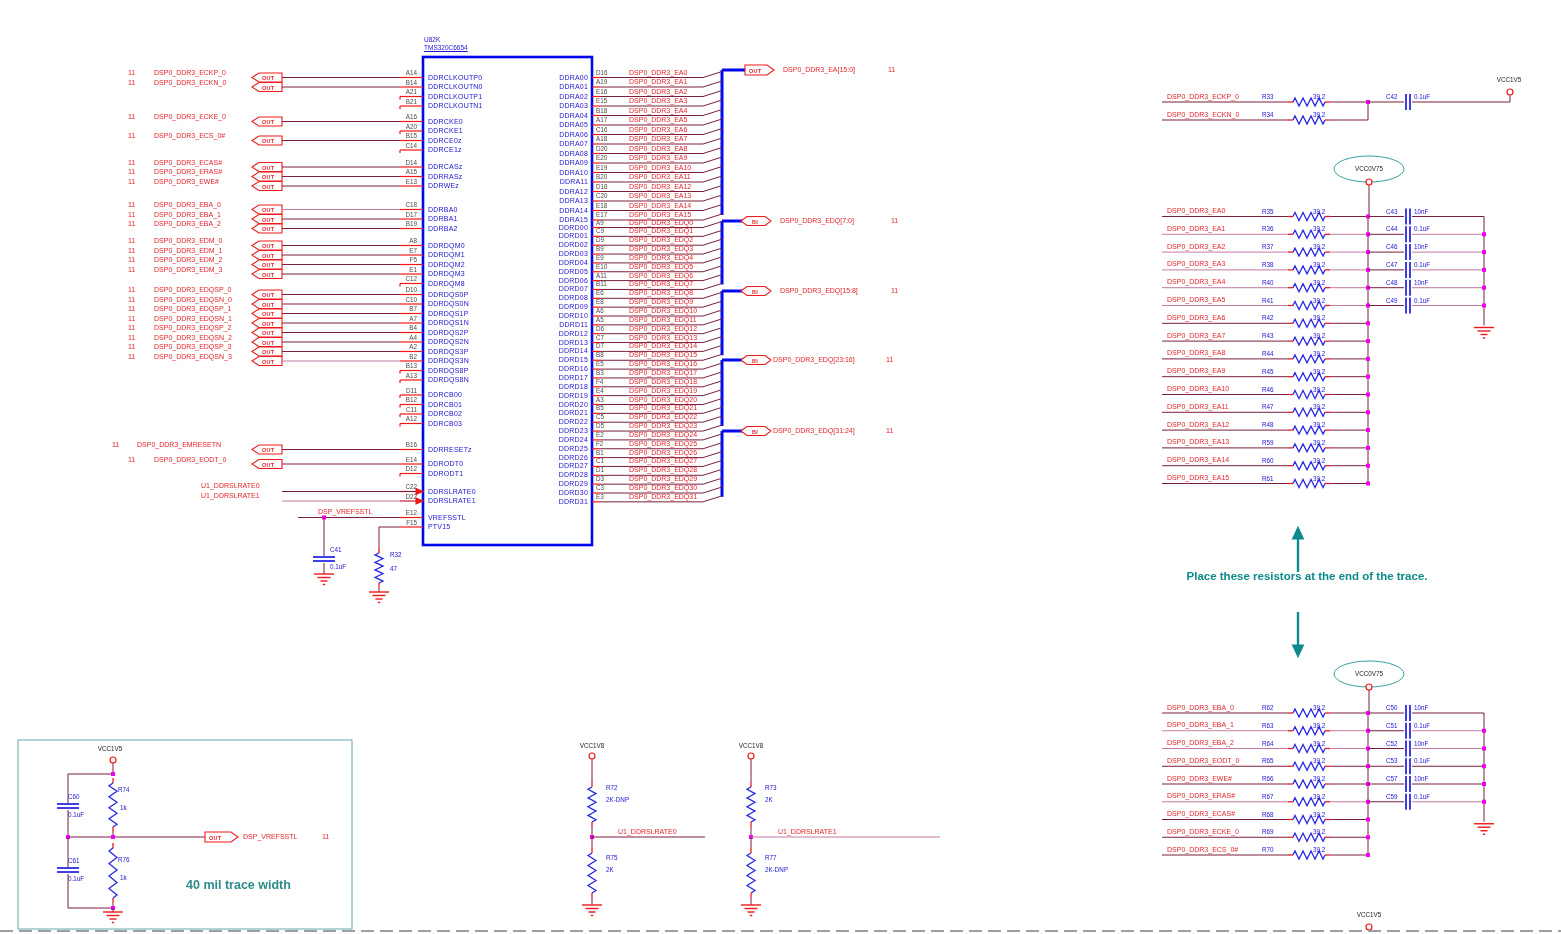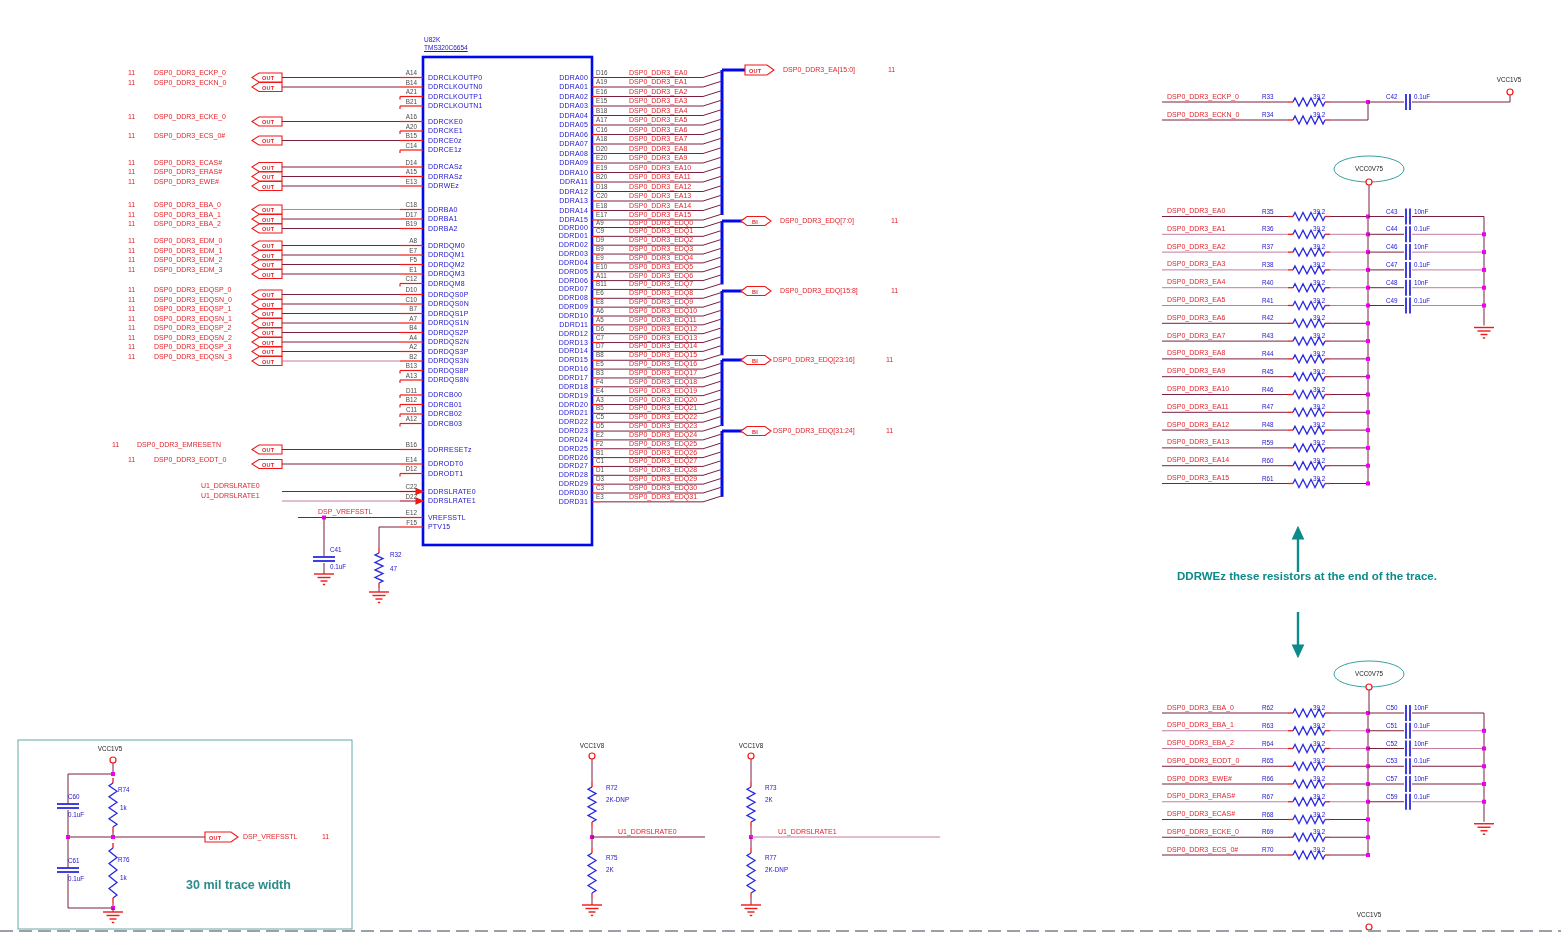--- a/index.html
+++ b/index.html
@@ -1094,34 +1094,34 @@
     <div class="lb rv" style="left: 1414px; top: 792.75px;">0.1uF</div>
     <div class="lb red" style="left: 1167px; top: 810px;">DSP0_DDR3_ECAS#</div>
     <div class="lb rv" style="left: 1262px; top: 810.5px;">R68</div>
     <div class="lb rv" style="left: 1313px; top: 810.5px;">39.2</div>
     <div class="lb red" style="left: 1167px; top: 827.75px;">DSP0_DDR3_ECKE_0</div>
     <div class="lb rv" style="left: 1262px; top: 828.25px;">R69</div>
     <div class="lb rv" style="left: 1313px; top: 828.25px;">39.2</div>
     <div class="lb red" style="left: 1167px; top: 845.5px;">DSP0_DDR3_ECS_0#</div>
     <div class="lb rv" style="left: 1262px; top: 846px;">R70</div>
     <div class="lb rv" style="left: 1313px; top: 846px;">39.2</div>
-    <div class="lb tl" style="left: 1307px; top: 572px; transform: translateX(-50%);">DDRWEz these resistors at the end of the trace.</div>
+    <div class="lb tl" style="left: 1307px; top: 572px; transform: translateX(-50%);">Place these resistors at the end of the trace.</div>
     <div class="lb vc" style="left: 110px; top: 745px; transform: translateX(-50%);">VCC1V5</div>
     <div class="lb rv" style="left: 68px; top: 793px;">C60</div>
     <div class="lb rv" style="left: 68px; top: 811px;">0.1uF</div>
     <div class="lb rv" style="left: 118px; top: 786px;">R74</div>
     <div class="lb rv" style="left: 120px; top: 804px;">1k</div>
     <div class="lb pt" style="left: 209px; top: 833.5px;">OUT</div>
     <div class="lb red" style="left: 243px; top: 833px;">DSP_VREFSSTL</div>
     <div class="lb red" style="left: 322px; top: 833px;">11</div>
     <div class="lb rv" style="left: 68px; top: 857px;">C61</div>
     <div class="lb rv" style="left: 68px; top: 875px;">0.1uF</div>
     <div class="lb rv" style="left: 118px; top: 856px;">R76</div>
     <div class="lb rv" style="left: 120px; top: 874px;">1k</div>
-    <div class="lb bx" style="left: 186px; top: 881px;">30 mil trace width</div>
+    <div class="lb bx" style="left: 186px; top: 881px;">40 mil trace width</div>
     <div class="lb vc" style="left: 592px; top: 742px; transform: translateX(-50%);">VCC1V8</div>
     <div class="lb rv" style="left: 606px; top: 784px;">R72</div>
     <div class="lb rv" style="left: 606px; top: 796px;">2K-DNP</div>
     <div class="lb red" style="left: 618px; top: 827.5px;">U1_DDRSLRATE0</div>
     <div class="lb rv" style="left: 606px; top: 854px;">R75</div>
     <div class="lb rv" style="left: 606px; top: 866px;">2K</div>
     <div class="lb vc" style="left: 751px; top: 742px; transform: translateX(-50%);">VCC1V8</div>
     <div class="lb rv" style="left: 765px; top: 784px;">R73</div>
     <div class="lb rv" style="left: 765px; top: 796px;">2K</div>
     <div class="lb red" style="left: 778px; top: 827.5px;">U1_DDRSLRATE1</div>

